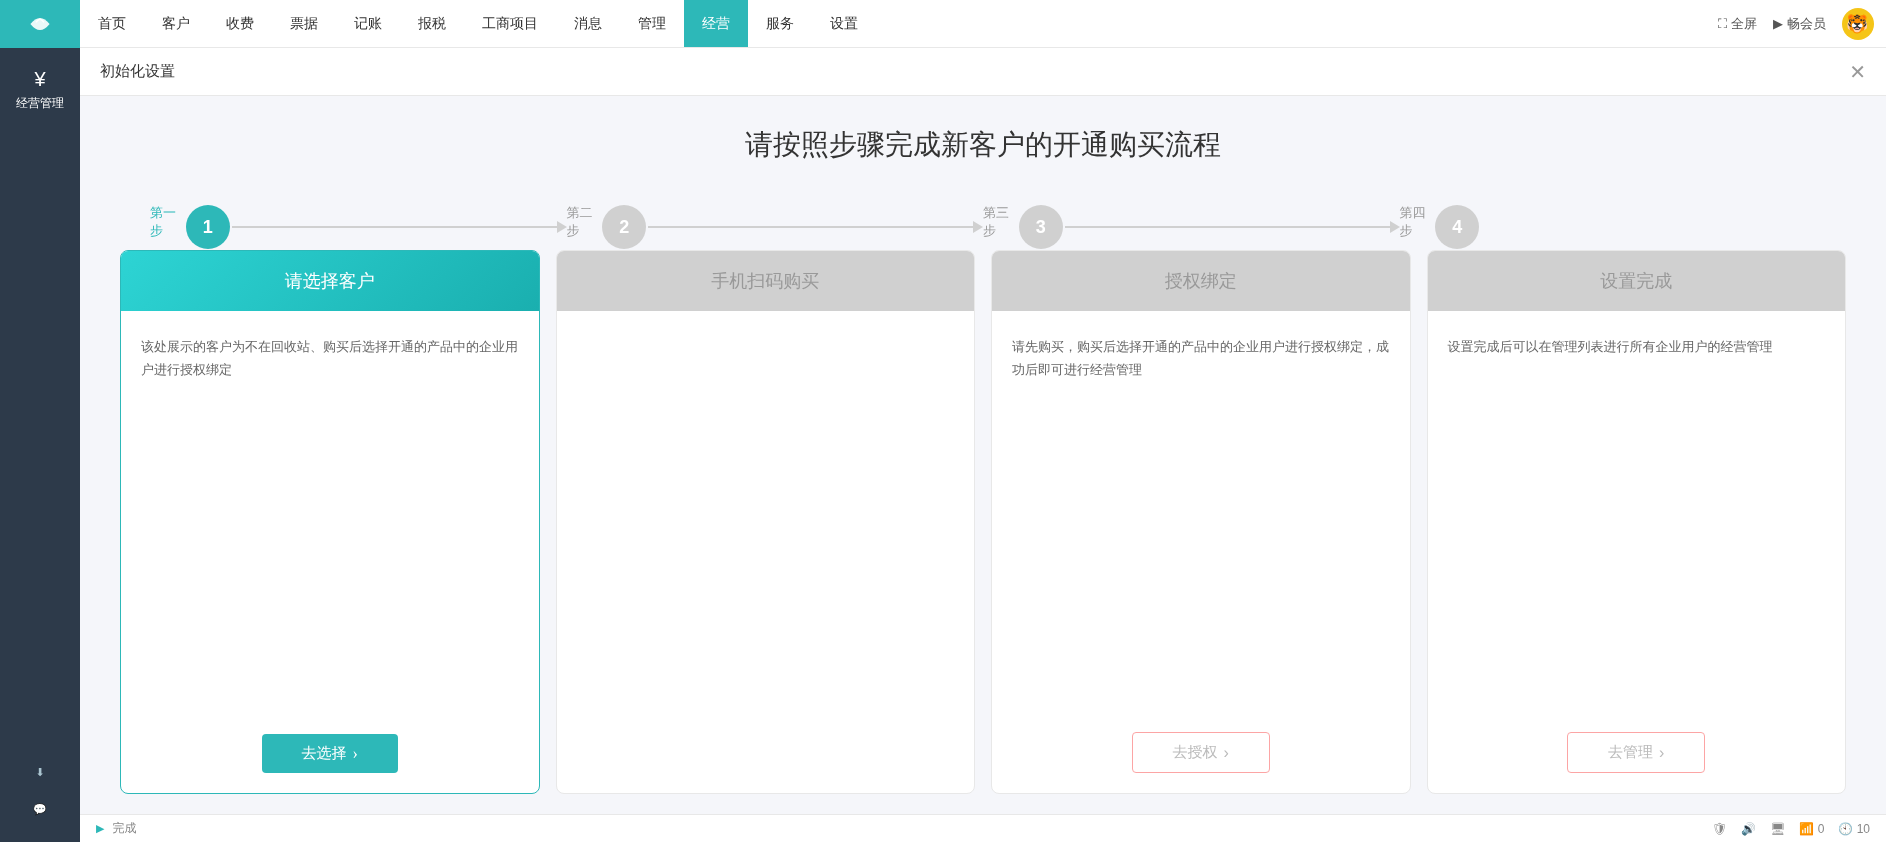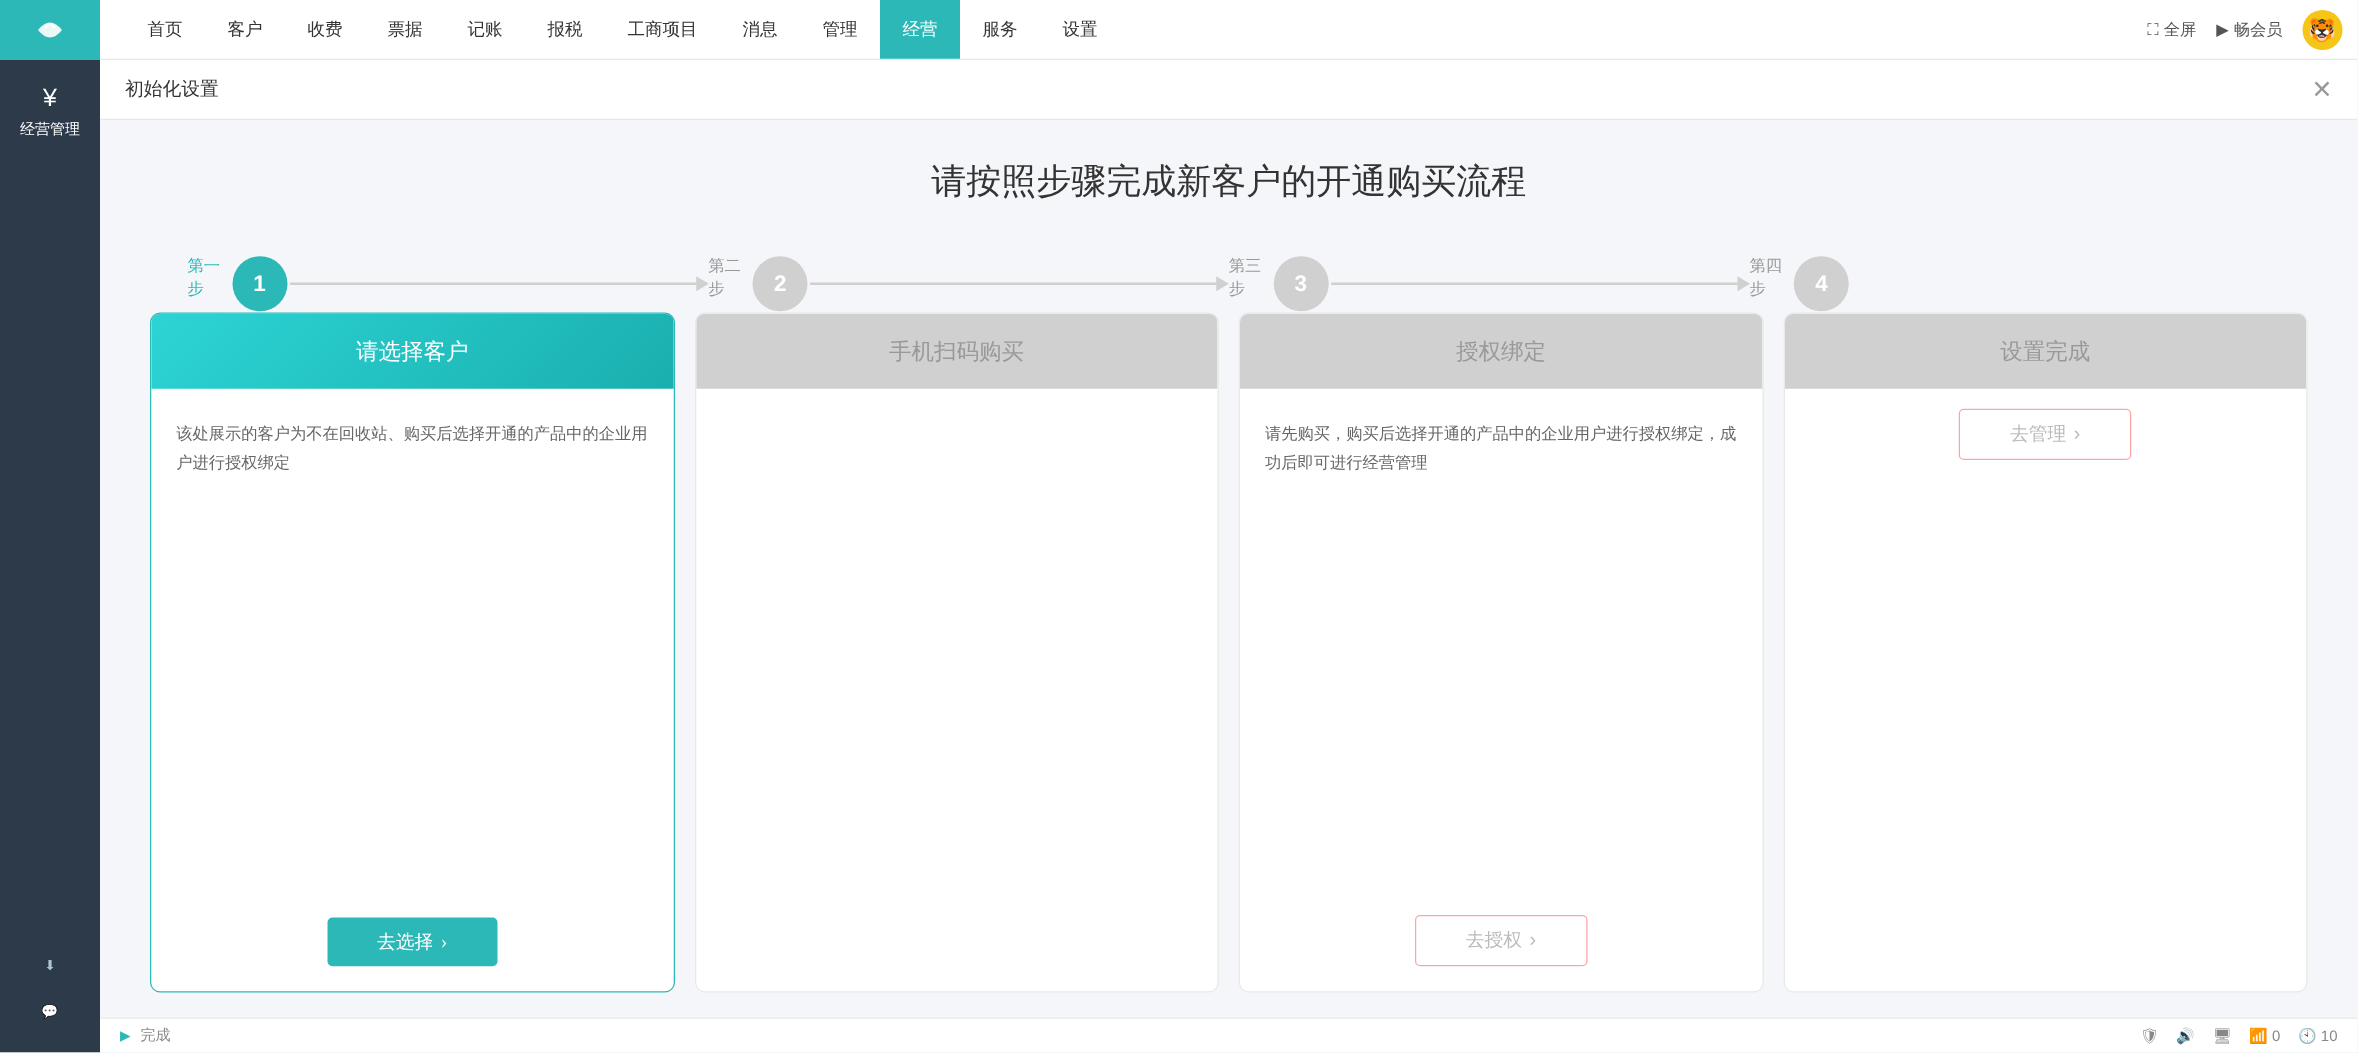--- a/index.html
+++ b/index.html
@@ -4,21 +4,20 @@
   <style>
     * { box-sizing: border-box; margin: 0; padding: 0; }
     body { font-family: 'Microsoft YaHei', Arial, sans-serif; background: #f0f2f5; width: 1886px; min-height: 842px; overflow: hidden; }
 
     
     .top-nav {
       display: flex; align-items: center;
       background: #fff; height: 48px;
       border-bottom: 1px solid #e8e8e8;
       padding: 0 0 0 0;
-      gap: 20px;
     }
     .nav-logo {
       width: 80px; height: 48px;
       background: #2db8b8;
       display: flex; align-items: center; justify-content: center;
       flex-shrink: 0;
     }
     .nav-logo svg { width: 32px; height: 32px; }
     .nav-items { display: flex; align-items: center; flex: 1; height: 100%; }
     .nav-item {
@@ -232,20 +231,21 @@
           </div>
           <div class="step-card">
             <div class="card-header">授权绑定</div>
             <div class="card-body">请先购买，购买后选择开通的产品中的企业用户进行授权绑定，成功后即可进行经营管理</div>
             <div class="card-footer">
               <button class="card-btn inactive-btn">去授权 <span style="font-size:16px;">›</span></button>
             </div>
           </div>
           <div class="step-card">
             <div class="card-header">设置完成</div>
+            <div class="card-body">设置完成后可以在管理列表进行所有企业用户的经营管理</div>
             <div class="card-footer">
               <button class="card-btn inactive-btn">去管理 <span style="font-size:16px;">›</span></button>
             </div>
           </div>
         </div>
     </div>
 
     <div class="status-bar">
       <div class="status-left">
         <span class="status-play">▶</span>

